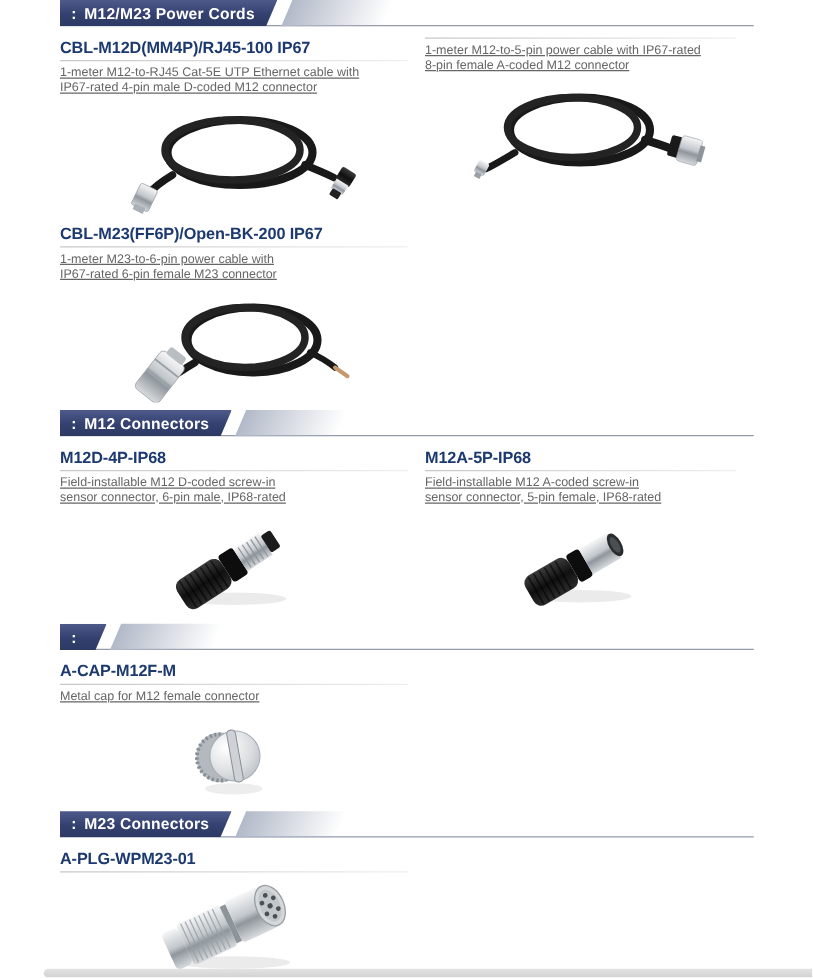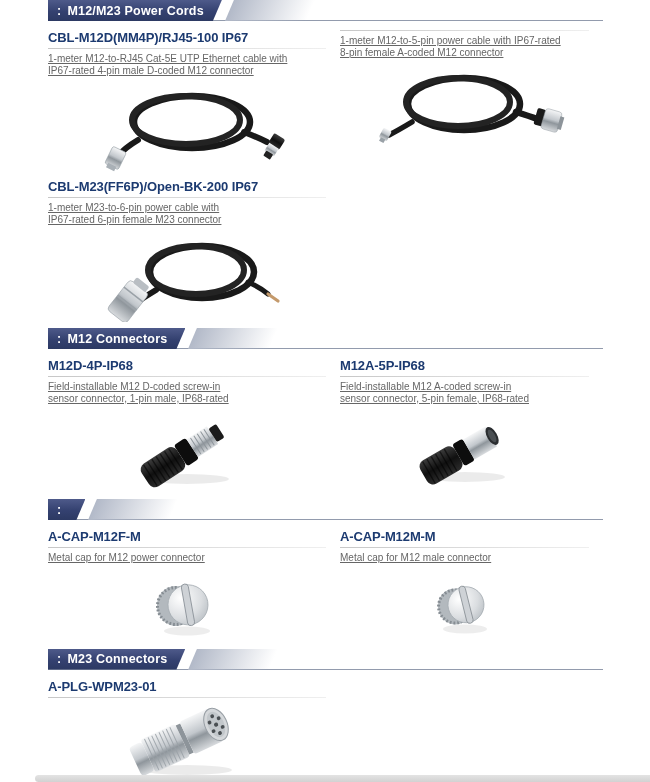--- a/index.html
+++ b/index.html
@@ -170,21 +170,21 @@
       </div>
       <div class="banner-wedge"></div>
     </div>
 
     <div class="grid">
       <div class="product">
         <div class="product-name">M12D-4P-IP68</div>
         <div class="rule"></div>
         <div class="desc">
           <span>Field-installable M12 D-coded screw-in</span><br>
-          <span>sensor connector, 1-pin male, IP68-rated</span>
+          <span>sensor connector, 6-pin male, IP68-rated</span>
         </div>
         <div class="photo ph-conn">
           <svg viewBox="0 0 140 80" width="140" height="80">
             <ellipse cx="70" cy="68" rx="42" ry="5" fill="#000" opacity="0.08"></ellipse>
             <g transform="rotate(-33 70 40)">
               <rect x="20" y="27" width="42" height="27" rx="7" fill="url(#dark)"></rect>
               <g stroke="#000" stroke-width="1.4" opacity="0.55">
                 <line x1="26" y1="28" x2="26" y2="53"></line>
                   <line x1="31" y1="28" x2="31" y2="53"></line>
                 <line x1="36" y1="28" x2="36" y2="53"></line>
@@ -243,53 +243,35 @@
         <span class="banner-colon">:</span>
       </div>
       <div class="banner-wedge"></div>
     </div>
 
     <div class="grid">
       <div class="product">
         <div class="product-name">A-CAP-M12F-M</div>
         <div class="rule"></div>
         <div class="desc">
-          <span>Metal cap for M12 power connector</span>
+          <span>Metal cap for M12 female connector</span>
         </div>
         <div class="photo ph-cap">
           <svg viewBox="0 0 92 66" width="92" height="66">
             <ellipse cx="46" cy="58" rx="23" ry="4.5" fill="#000" opacity="0.07"></ellipse>
             <g transform="rotate(-10 46 32)">
               <ellipse cx="35" cy="31" rx="19" ry="20" fill="#b3b9be"></ellipse>
               <circle cx="35" cy="31" r="18.5" fill="none" stroke="#868d93" stroke-width="3" stroke-dasharray="1.8 1.9"></circle>
               <circle cx="47" cy="32" r="20" fill="url(#capg)" stroke="#a6adb3" stroke-width="0.8"></circle>
               <rect x="43.5" y="11" width="7" height="42" rx="3.2" fill="#ced2d6" stroke="#878e94" stroke-width="0.8"></rect>
             </g>
           </svg>
         </div>
       </div>
 
-      <div class="product">
-        <div class="product-name">A-CAP-M12M-M</div>
-        <div class="rule"></div>
-        <div class="desc">
-          <span>Metal cap for M12 male connector</span>
-        </div>
-        <div class="photo ph-cap">
-          <svg viewBox="0 0 92 62" width="92" height="62">
-            <ellipse cx="46" cy="54" rx="22" ry="4.5" fill="#000" opacity="0.07"></ellipse>
-            <g transform="rotate(-14 46 30)">
-              <ellipse cx="36" cy="29" rx="17" ry="18" fill="#b3b9be"></ellipse>
-              <circle cx="36" cy="29" r="16.5" fill="none" stroke="#868d93" stroke-width="3" stroke-dasharray="1.8 1.9"></circle>
-              <circle cx="47" cy="30" r="18" fill="url(#capg)" stroke="#a6adb3" stroke-width="0.8"></circle>
-              <rect x="43.8" y="11" width="6.5" height="38" rx="3" fill="#ced2d6" stroke="#878e94" stroke-width="0.8"></rect>
-            </g>
-          </svg>
-        </div>
-      </div>
     </div>
 
     <div class="banner">
       <div class="banner-dark">
         <span class="banner-colon">:</span>
         <span>M23 Connectors</span>
       </div>
       <div class="banner-wedge"></div>
     </div>
 

